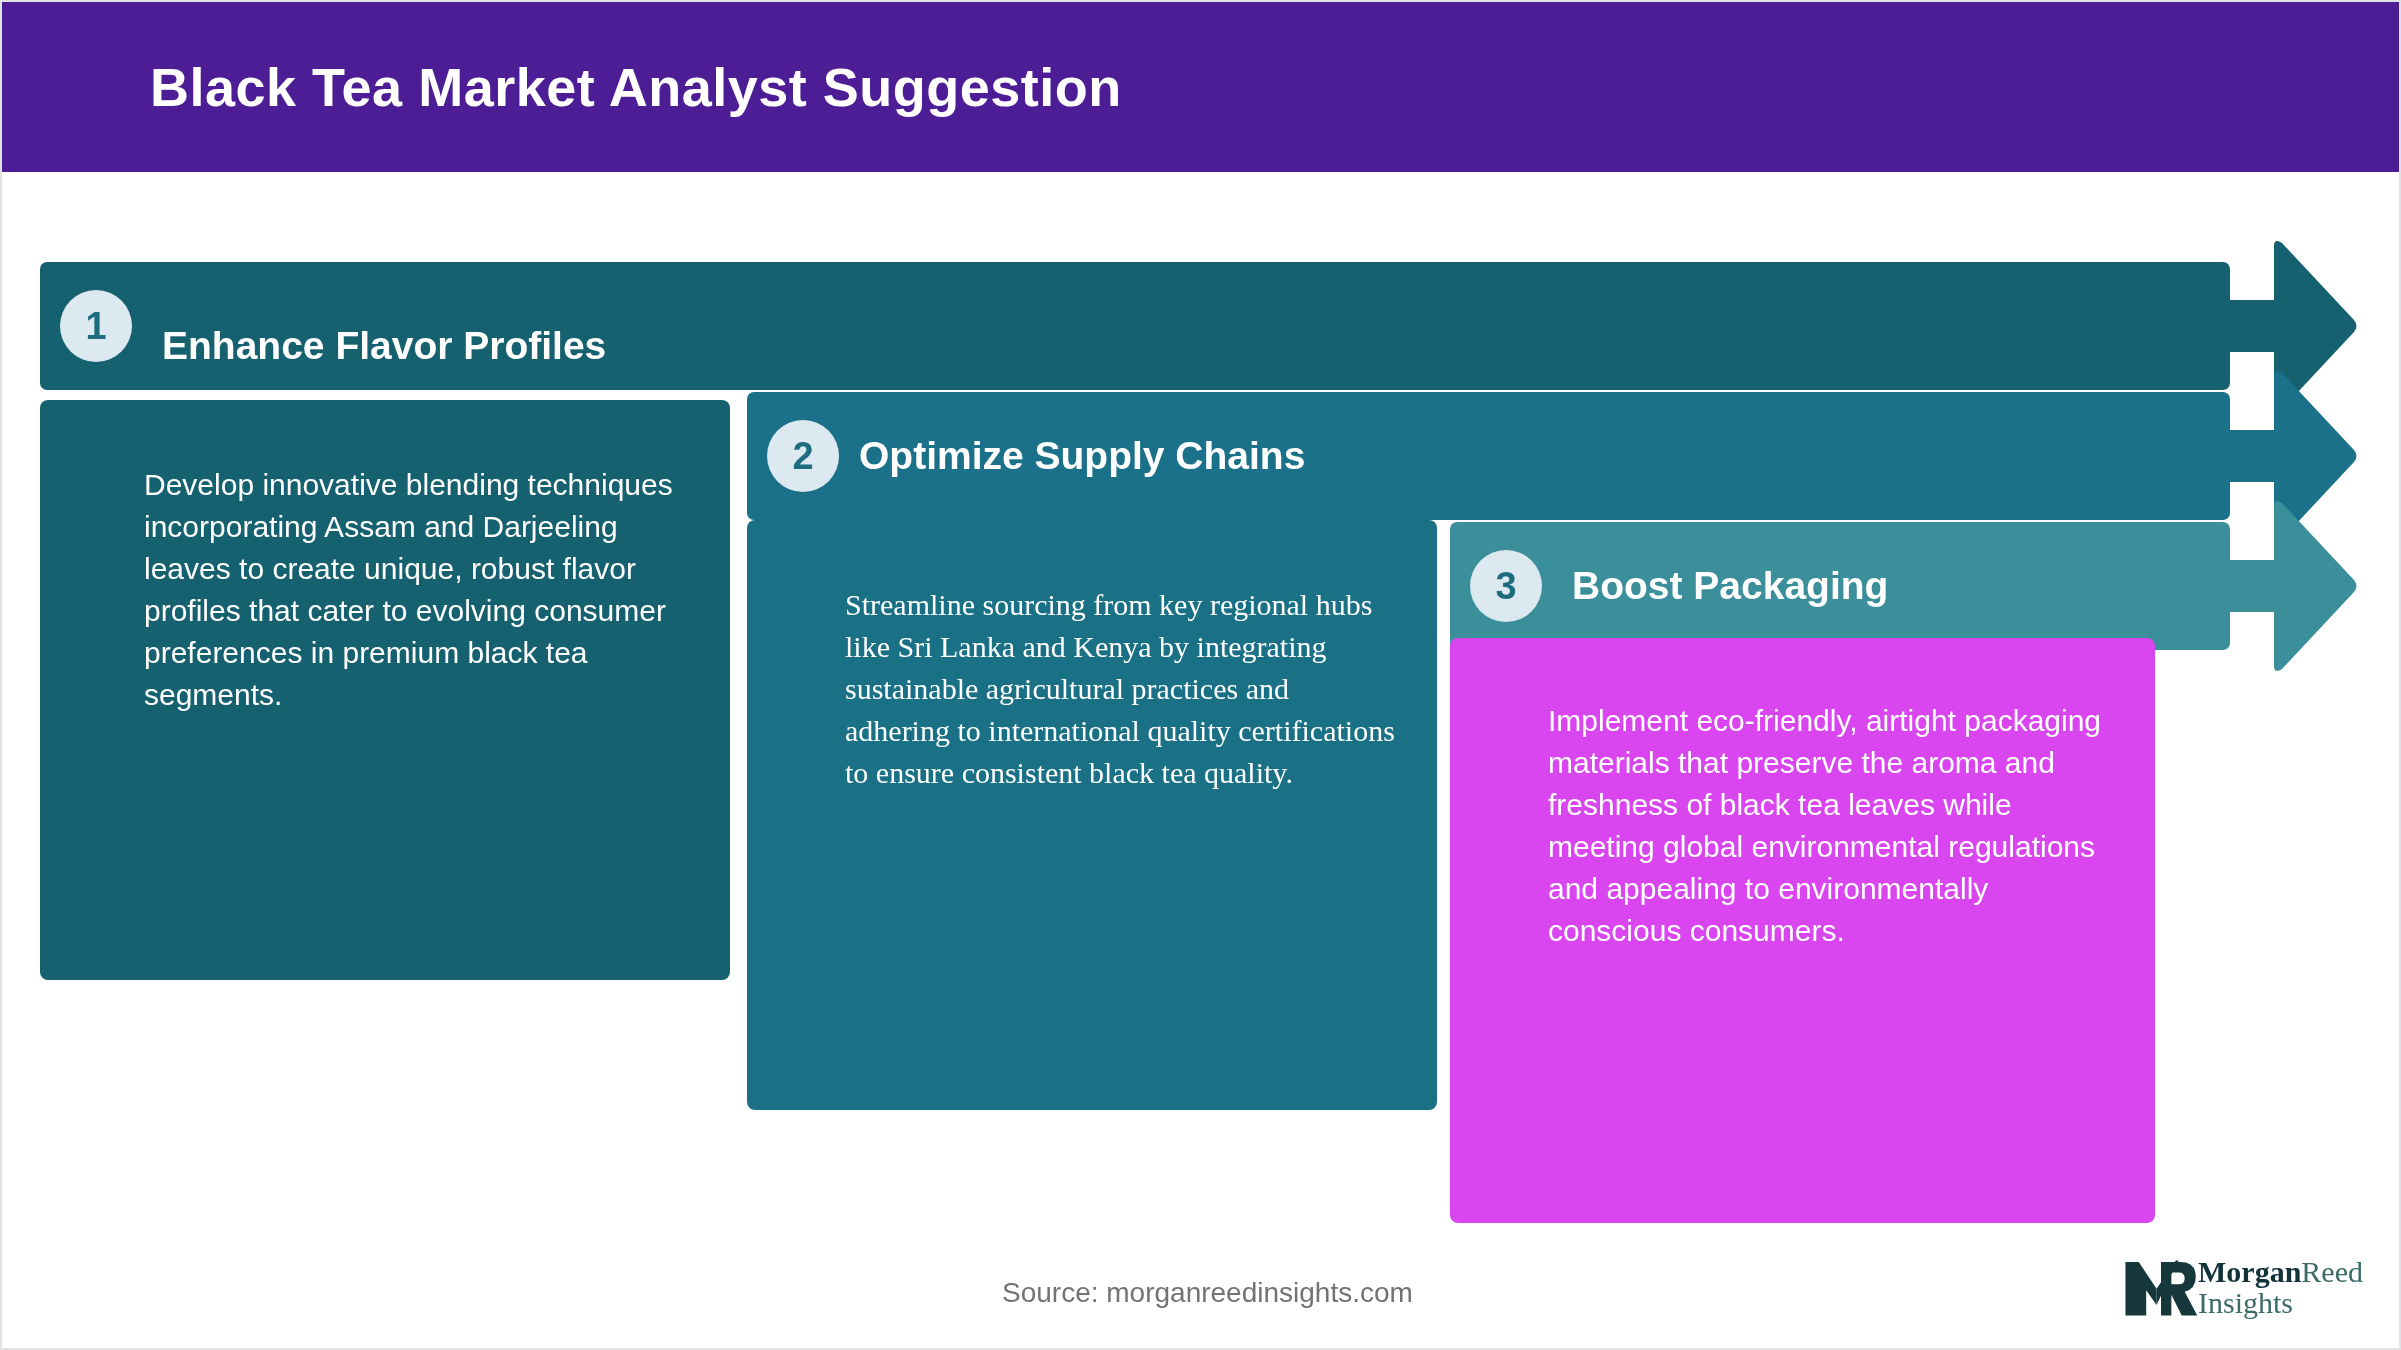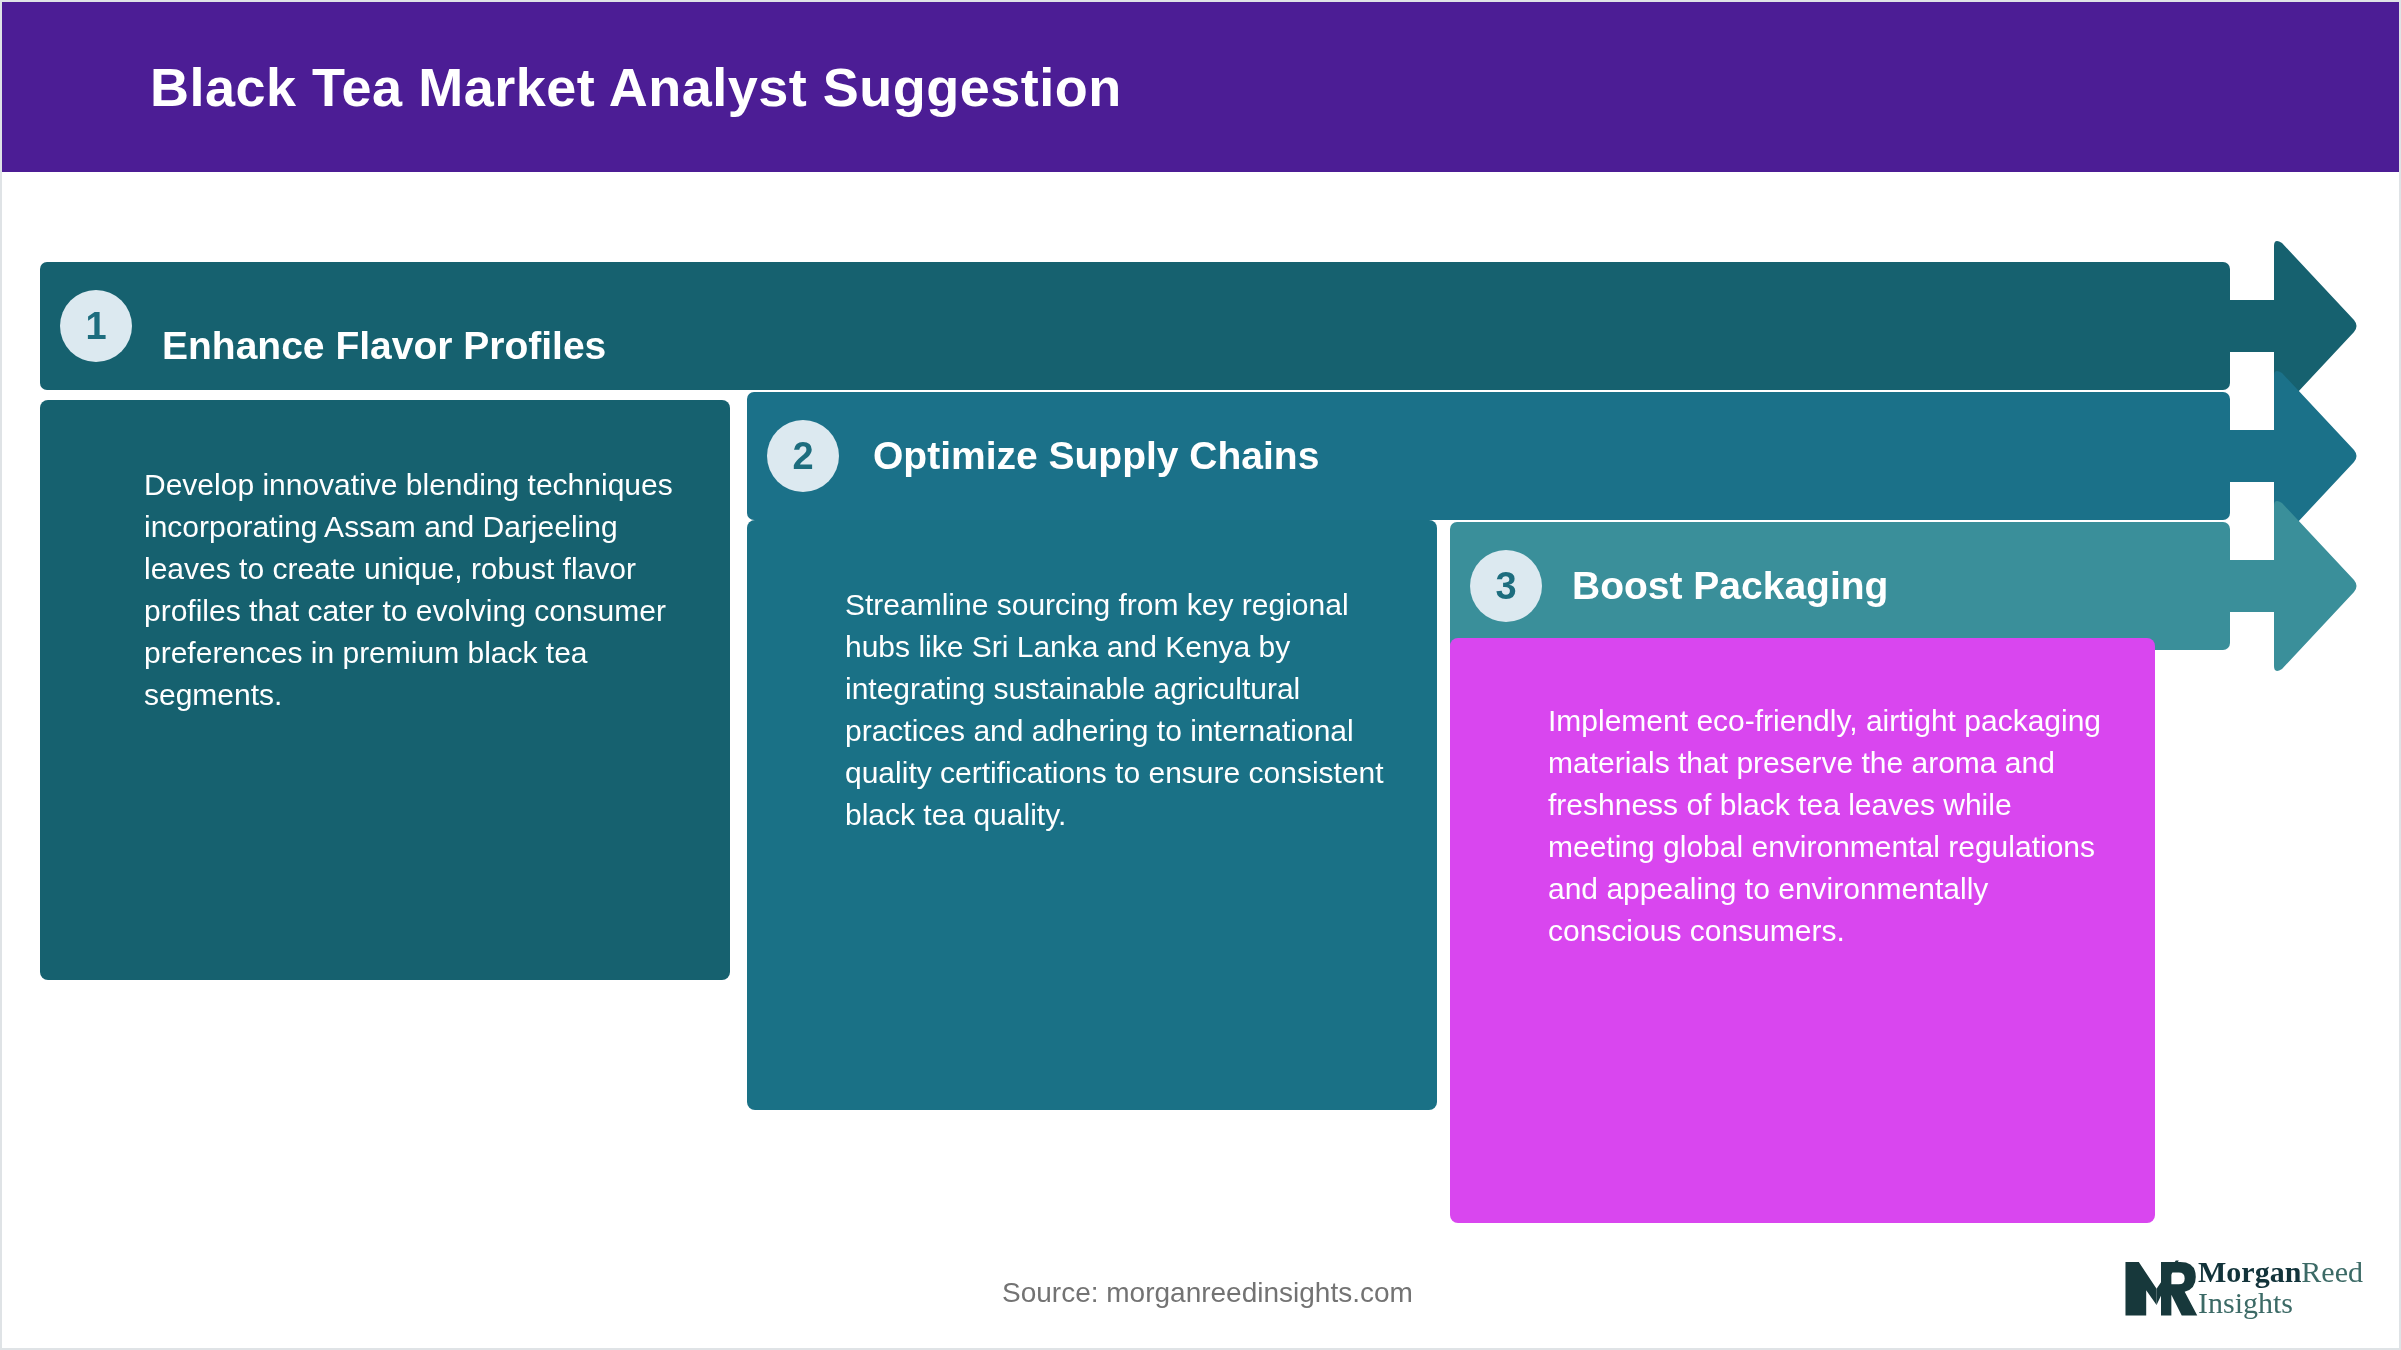--- a/index.html
+++ b/index.html
@@ -122,30 +122,30 @@
   </div>
   <div class="panel" id="panel1" style="left: 38px; top: 398px; width: 690px; height: 580px; background: rgb(22, 97, 111);">
     <p style="padding:64px 36px 0 64px;">Develop innovative blending techniques incorporating Assam and Darjeeling leaves to create unique, robust flavor profiles that cater to evolving consumer preferences in premium black tea segments.</p>
   </div>
 
   <div class="arrow" id="arrow2" style="left:745px;top:390px;width:1483px;">
     <div class="bar" id="bar2" style="right: 0px; background: rgb(27, 113, 137);">
       <div class="badge" style="margin-left: 20px; background: rgb(220, 233, 240);">
         <span>2</span>
       </div>
-      <div class="band-title" style="margin-left:34px;">Optimize Supply Chains</div>
+      <div class="band-title" style="margin-left:20px;">Optimize Supply Chains</div>
     </div>
     <div class="head" id="head2">
       <svg viewBox="0 0 180 180" preserveAspectRatio="none">
         <path d="M4,64 L96,64 L96,10 Q96,2 104,7 L176,84 Q181,90 176,96 L104,173 Q96,178 96,170 L96,116 L4,116 Z" fill="#1b7189"></path>
       </svg>
     </div>
   </div>
   <div class="panel" id="panel2" style="left: 745px; top: 518px; width: 690px; height: 590px; background: rgb(26, 113, 134);">
-    <p style="padding:64px 36px 0 58px;">Streamline sourcing from key regional hubs like Sri Lanka and Kenya by integrating sustainable agricultural practices and adhering to international quality certifications to ensure consistent black tea quality.</p>
+    <p style="padding:64px 36px 0 58px;font-family:Liberation Serif, serif;">Streamline sourcing from key regional hubs like Sri Lanka and Kenya by integrating sustainable agricultural practices and adhering to international quality certifications to ensure consistent black tea quality.</p>
   </div>
 
   <div class="arrow" id="arrow3" style="left:1448px;top:520px;width:780px;">
     <div class="bar" id="bar3" style="right: 0px; background: rgb(58, 143, 154);">
       <div class="badge" style="margin-left: 20px; background: rgb(220, 233, 240);">
         <span>3</span>
       </div>
       <div class="band-title" style="margin-left:30px;">Boost Packaging</div>
     </div>
     <div class="head" id="head3">

